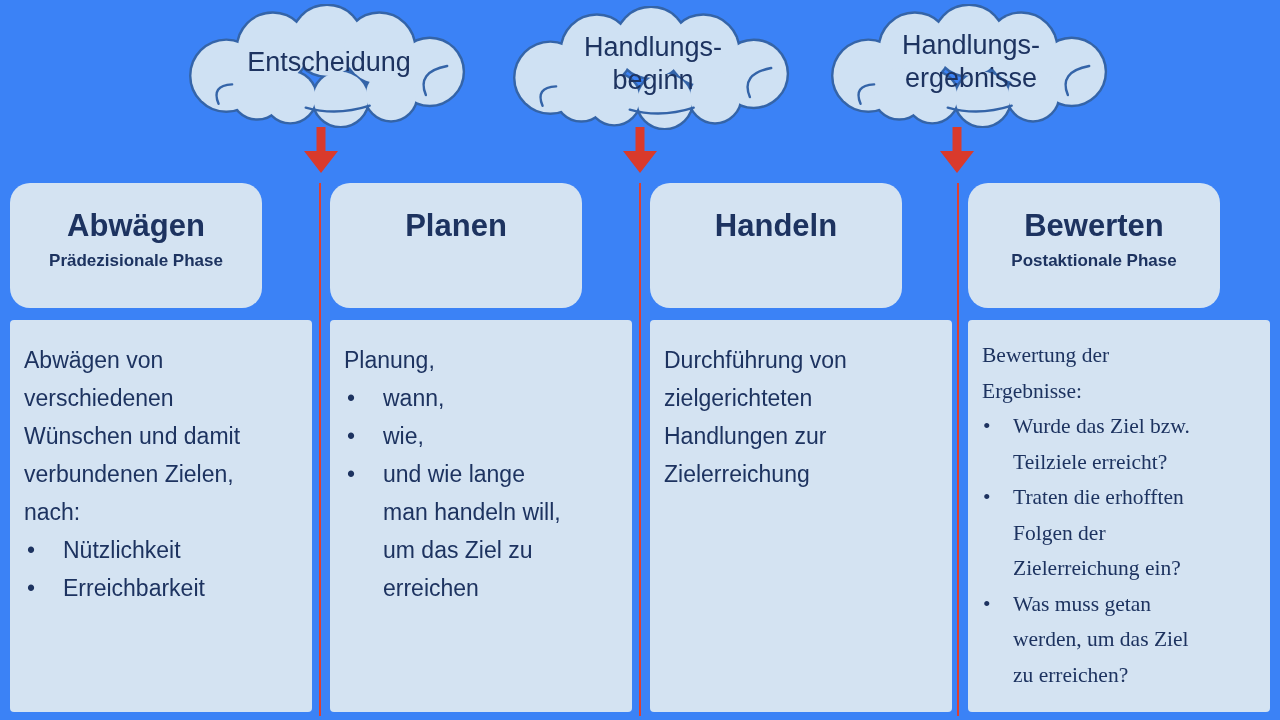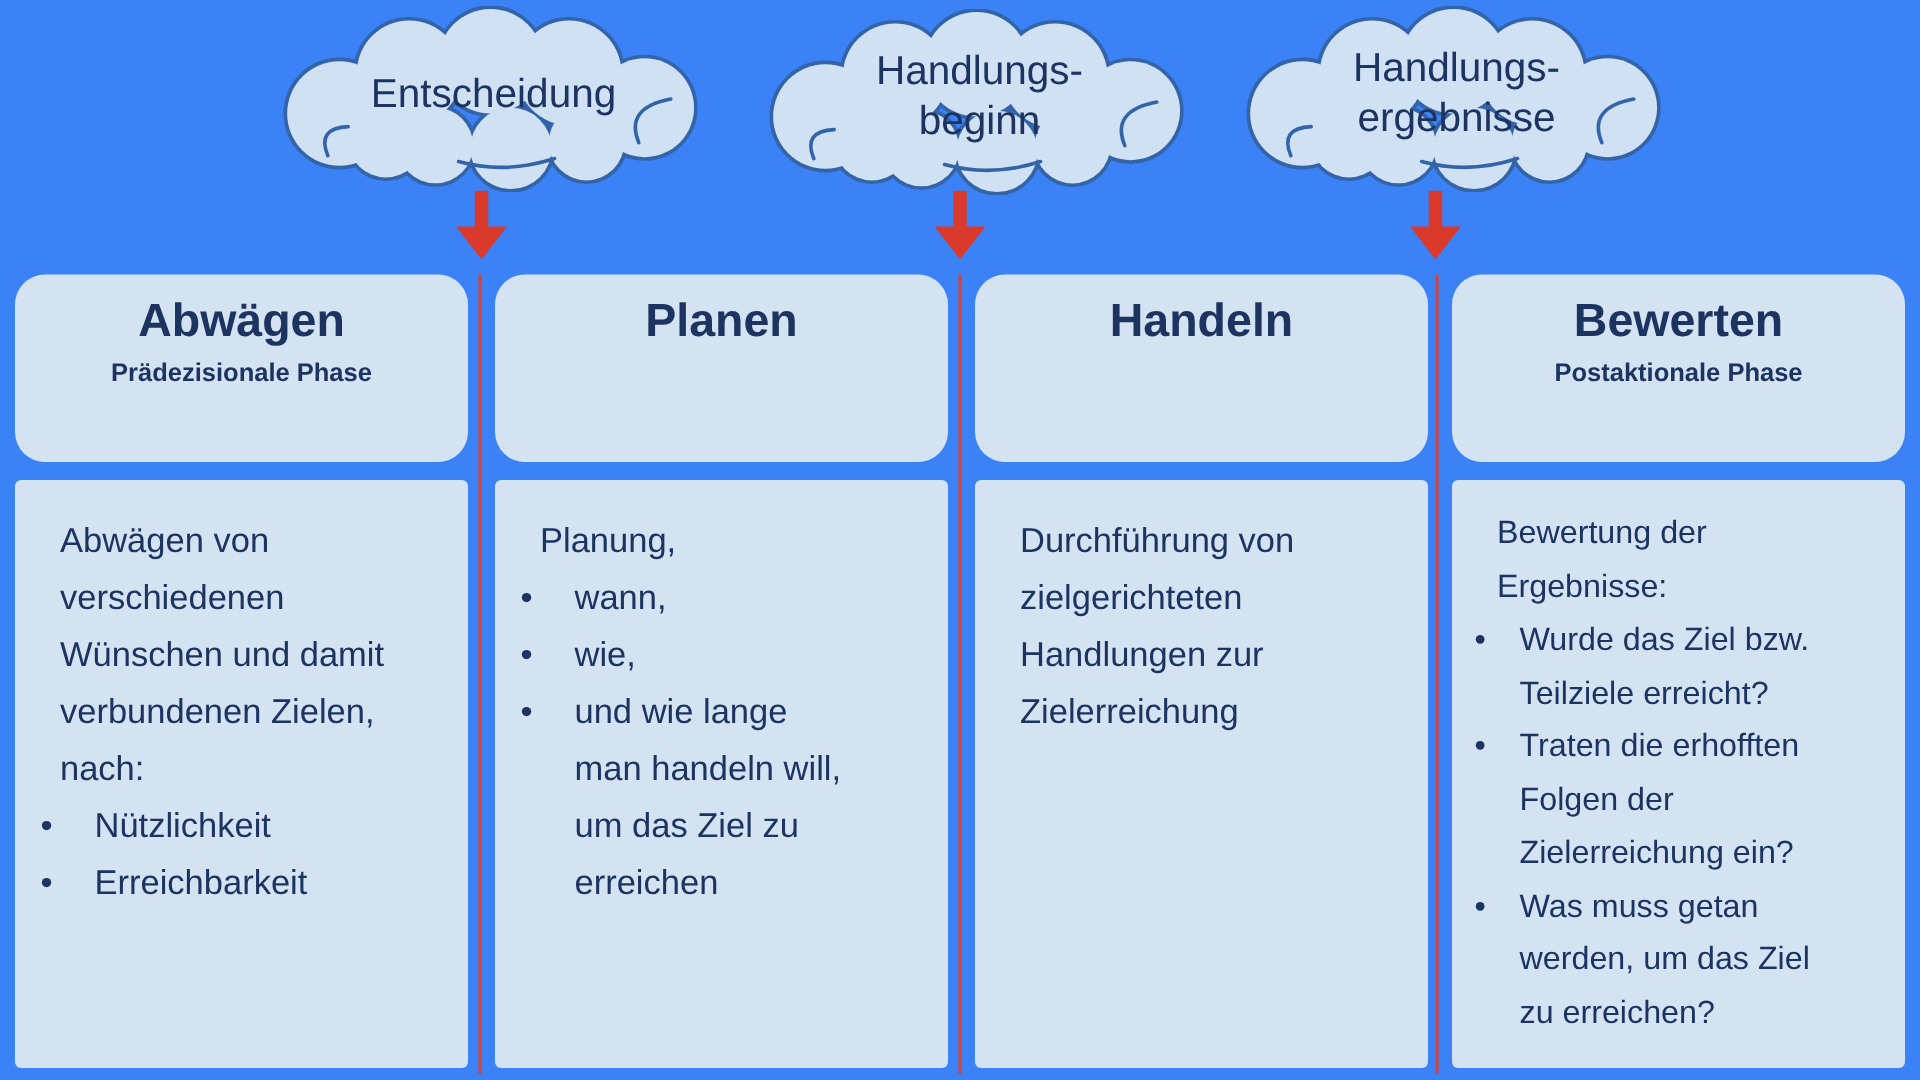--- a/index.html
+++ b/index.html
@@ -40,34 +40,34 @@
   #divider-1{left:319px;}
   #divider-2{left:639px;}
   #divider-3{left:957px;}
   
   .column{position:absolute;width:302px;}
   #col-1{left:10px;}
   #col-2{left:330px;}
   #col-3{left:650px;}
   #col-4{left:968px;}
   .col-header{
-    position:absolute;top:183px;width:302px;height:125px;box-sizing:border-box;
-    background:var(--box-fill);border-radius:20px;text-align:center;padding-top:13px;
+    position:absolute;top:183px;width:252px;height:125px;box-sizing:border-box;
+    background:var(--box-fill);border-radius:20px;text-align:center;padding-top:25px;
   }
   .col-title{font-size:31px;font-weight:bold;line-height:36px;}
   .col-subtitle{font-size:17px;line-height:27px;margin-top:3px;white-space:pre-line;font-weight:bold;}
   .col-body{
     position:absolute;top:320px;width:302px;height:392px;box-sizing:border-box;
     background:var(--box-fill);border-radius:4px;padding:21px 8px 0 14px;overflow:hidden;
   }
-  .body-text{font-size:23px;line-height:38px;white-space:pre-line;margin-left:16px;}
+  .body-text{font-size:23px;line-height:38px;white-space:pre-line;}
   .bullet-item{display:flex;font-size:23px;line-height:38px;}
   .bullet-dot{flex:none;width:36px;padding-left:3px;}
   .bullet-text{white-space:pre-line;}
-  .col--compact .col-body{padding-top:18px;}
+  .col--compact .col-body{padding-top:18px;font-family:Liberation Serif, serif;}
   .col--compact .body-text,
   .col--compact .bullet-item{font-size:21.5px;line-height:35.5px;}
   .col--compact .bullet-dot{width:30px;padding-left:1px;}
 </style>
 </head>
 <body>
 
 <div class="stage">
 
   <div class="cloud" id="cloud-1">

